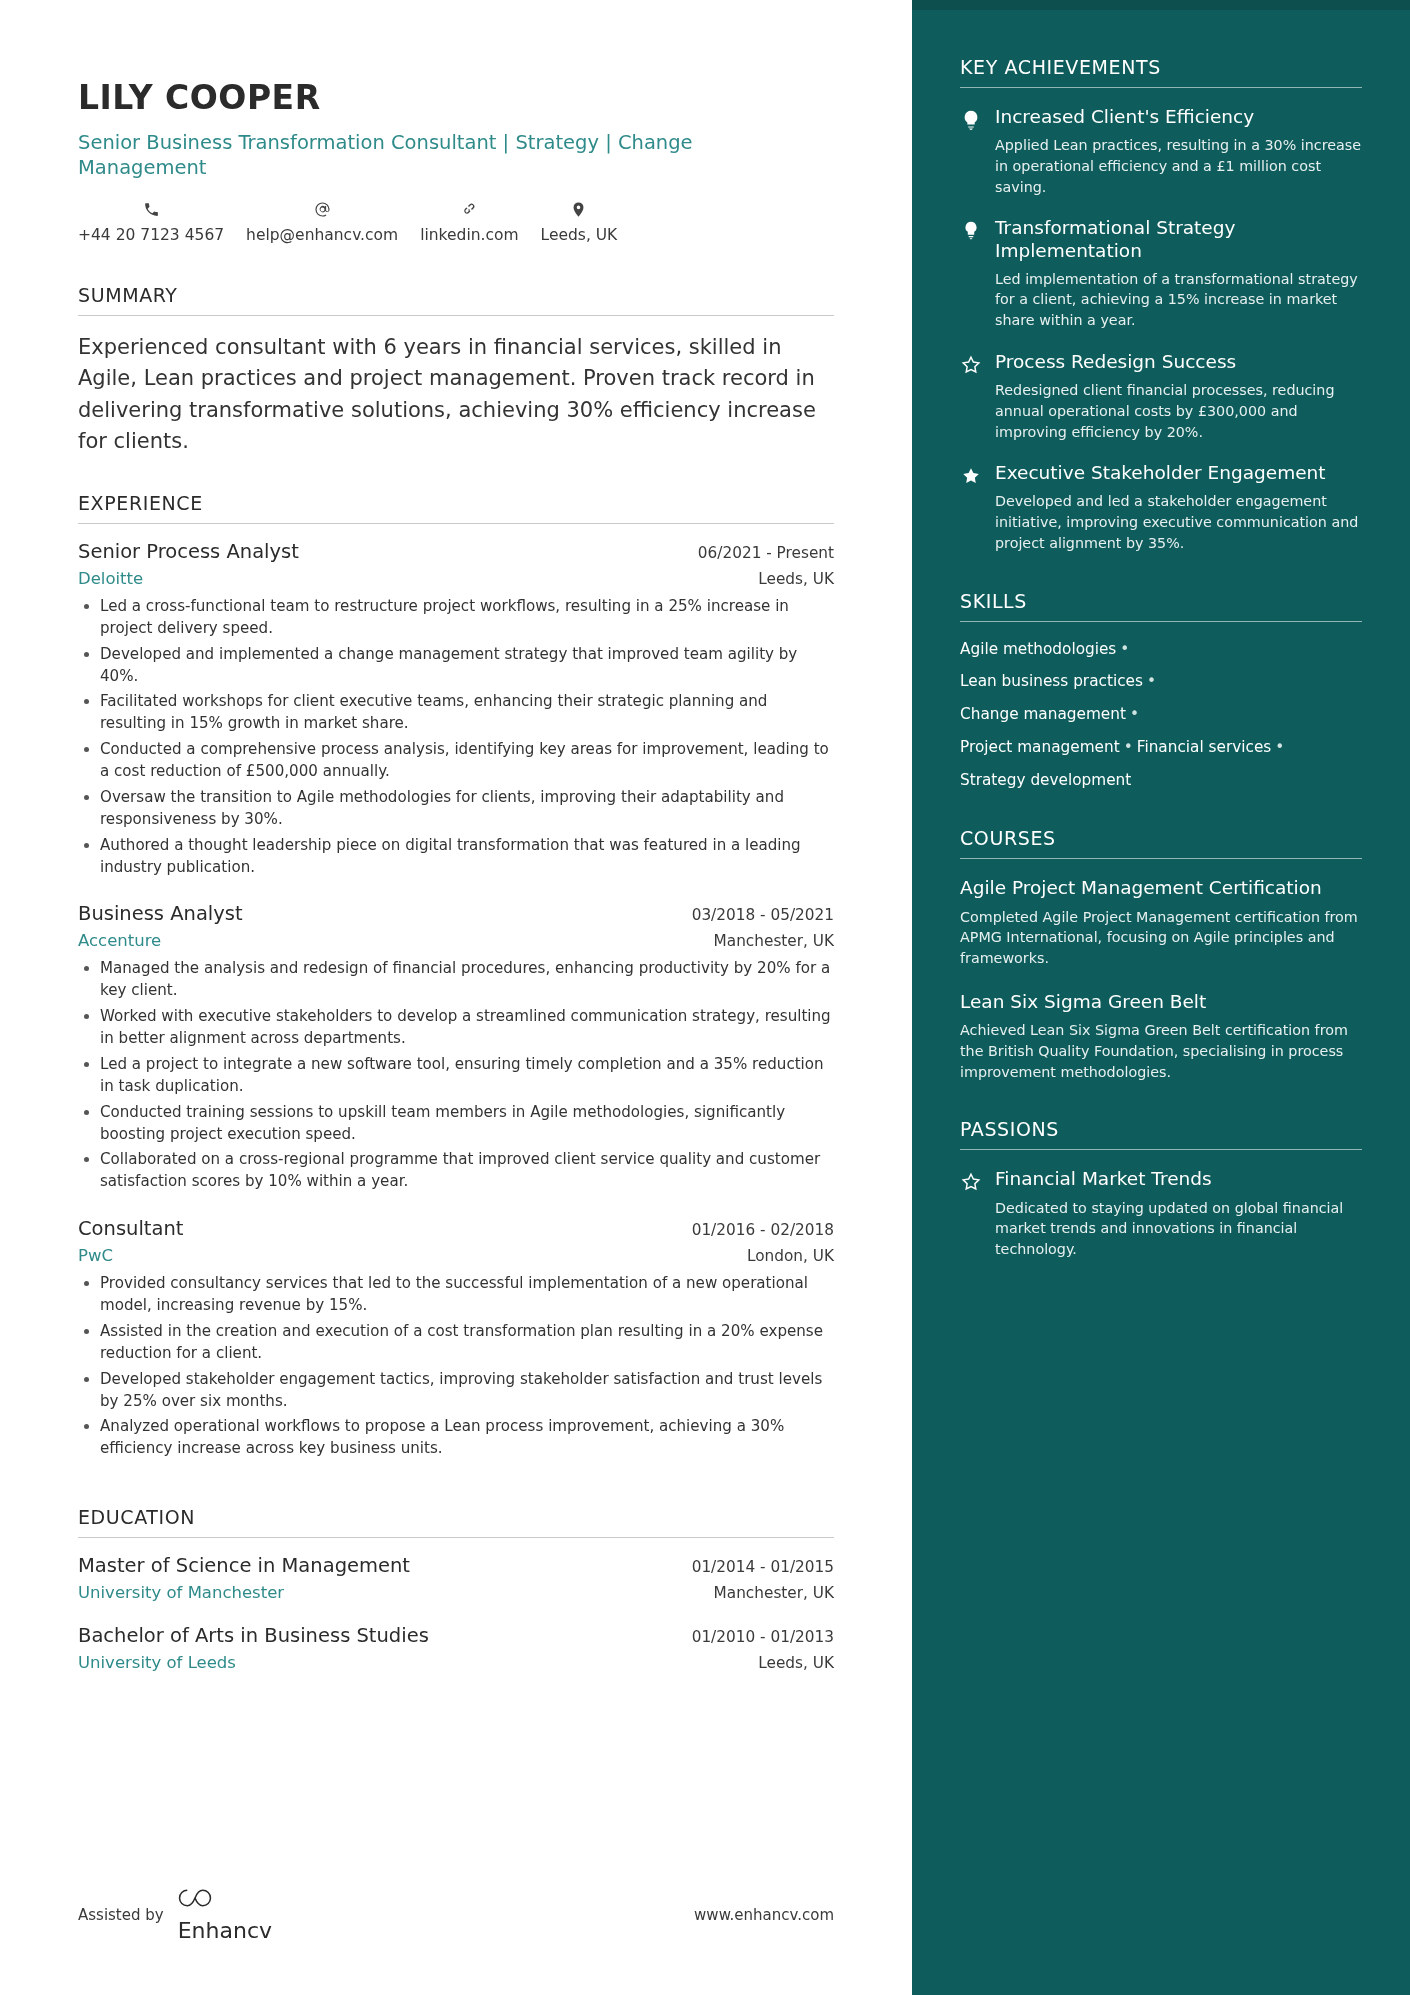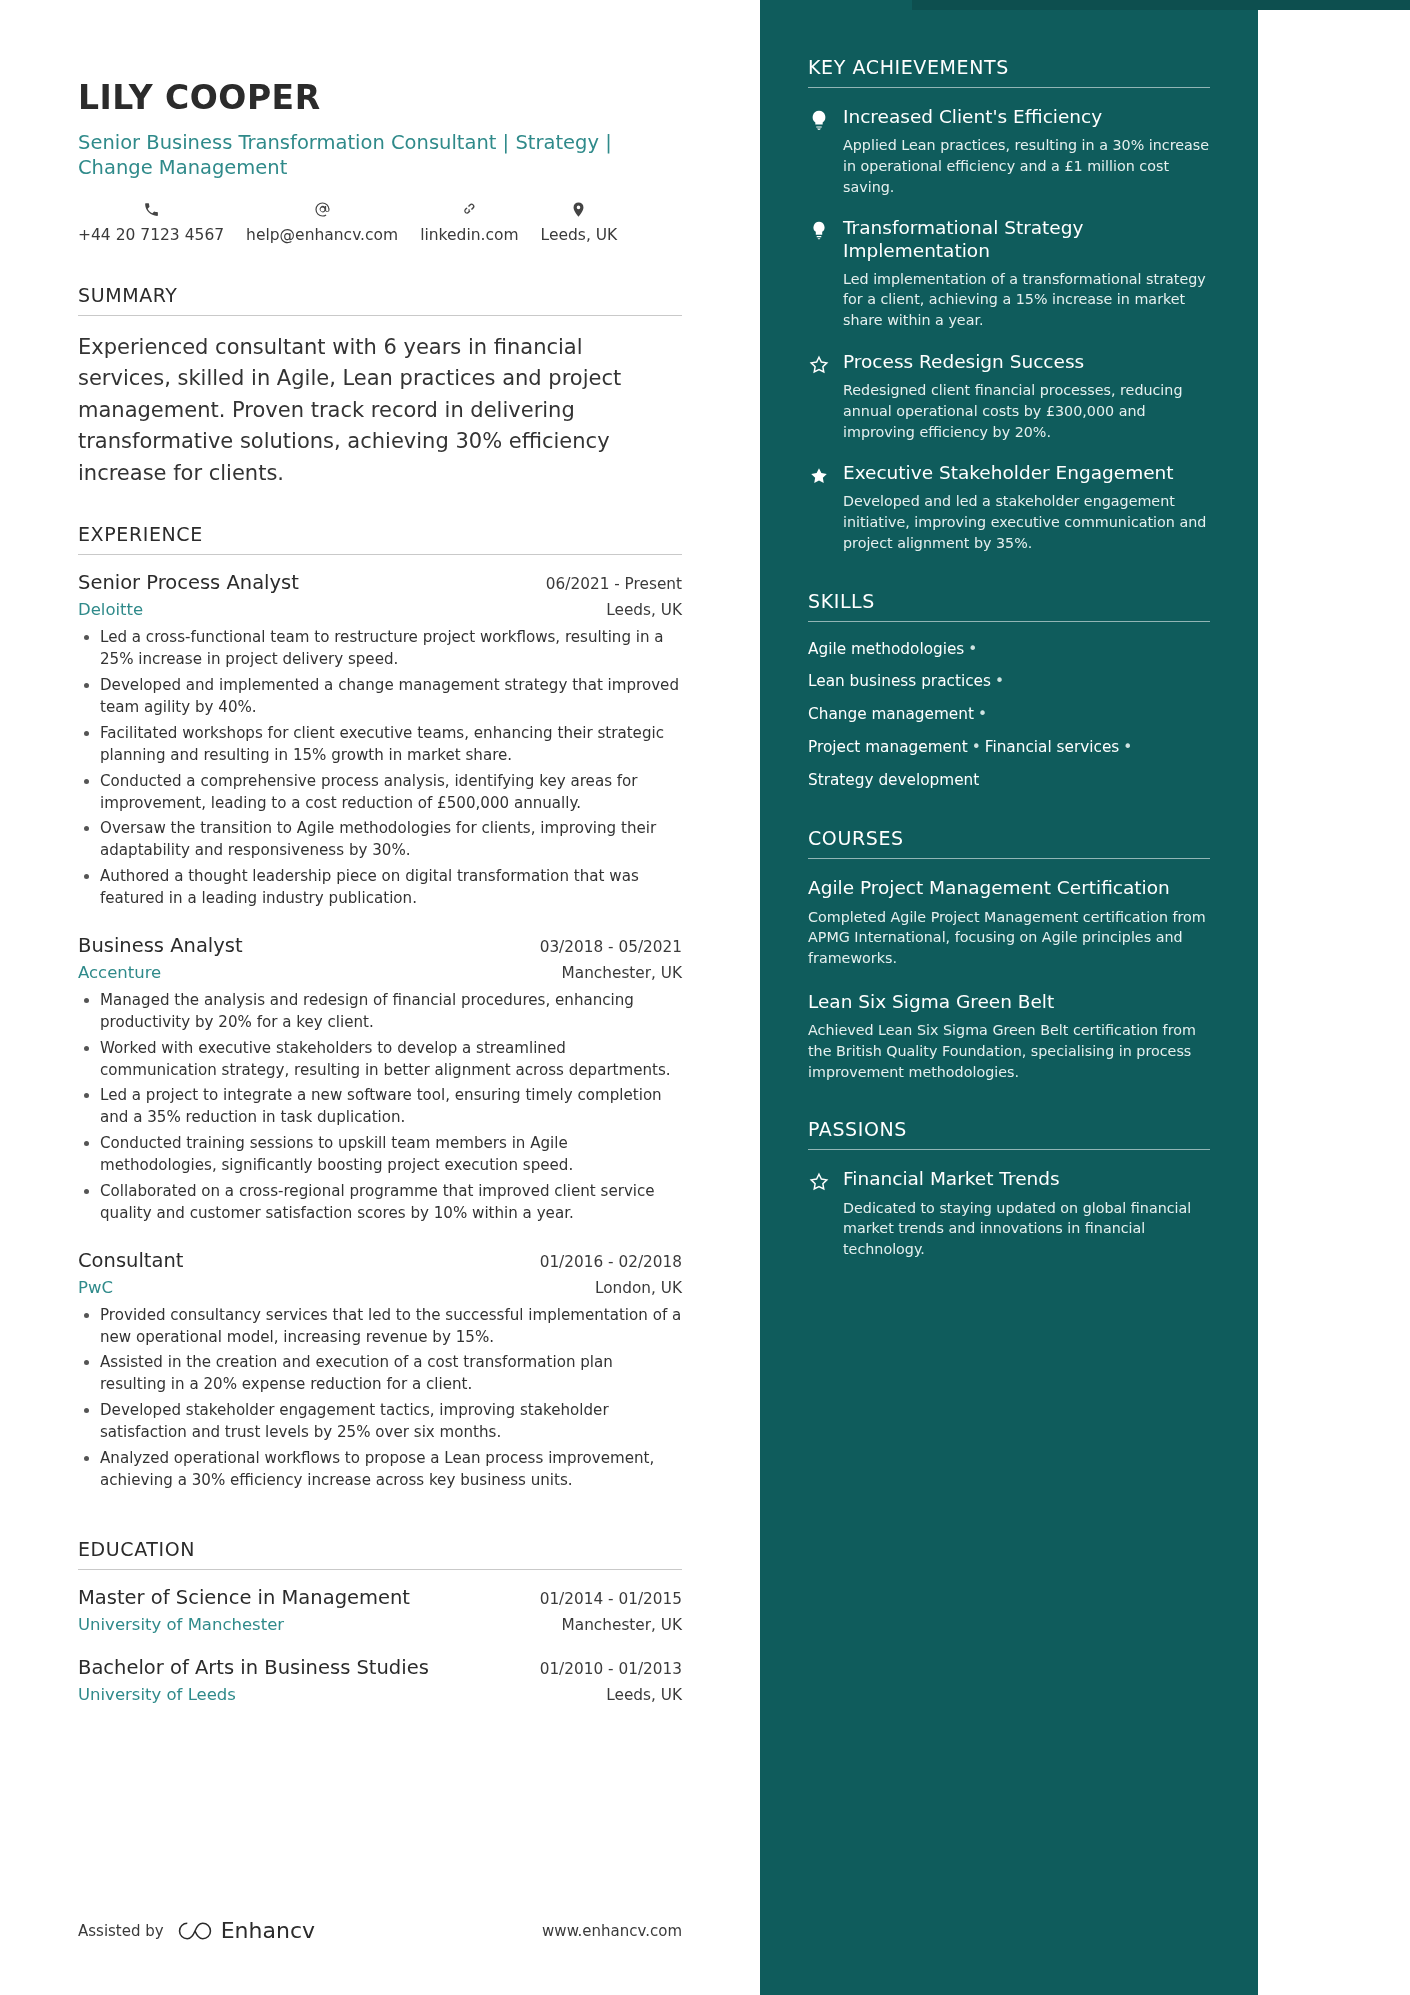--- a/index.html
+++ b/index.html
@@ -10,21 +10,21 @@
   }
   .page {
     position: relative;
     width: 1410px;
     min-height: 1995px;
     background: #ffffff;
     display: flex;
   }
   
   .left {
-    width: 760px;
+    width: 912px;
     padding: 56px 78px 0 78px;
     position: relative;
   }
   .name {
     font-size: 33px;
     font-weight: bold;
     letter-spacing: 0.5px;
     color: #2b2b2b;
     margin-top: 22px;
     margin-bottom: 14px;
@@ -130,24 +130,24 @@
     font-size: 15px;
     color: #3a3a3a;
   }
   .powered {
     display: flex;
     align-items: center;
     gap: 14px;
   }
   .brand {
     display: flex;
-    align-items: center;
     gap: 9px;
     font-size: 22px;
     color: #2b2b2b;
+    flex-direction: column;
   }
   .brand .logo { width: 34px; height: 22px; color:#2b2b2b; }
   .brand .logo svg { display:block; width:100%; height:100%; }
 
   
   .right {
     width: 498px;
     background: #0f5c5c;
     color: #ffffff;
     padding: 56px 48px 40px 48px;

